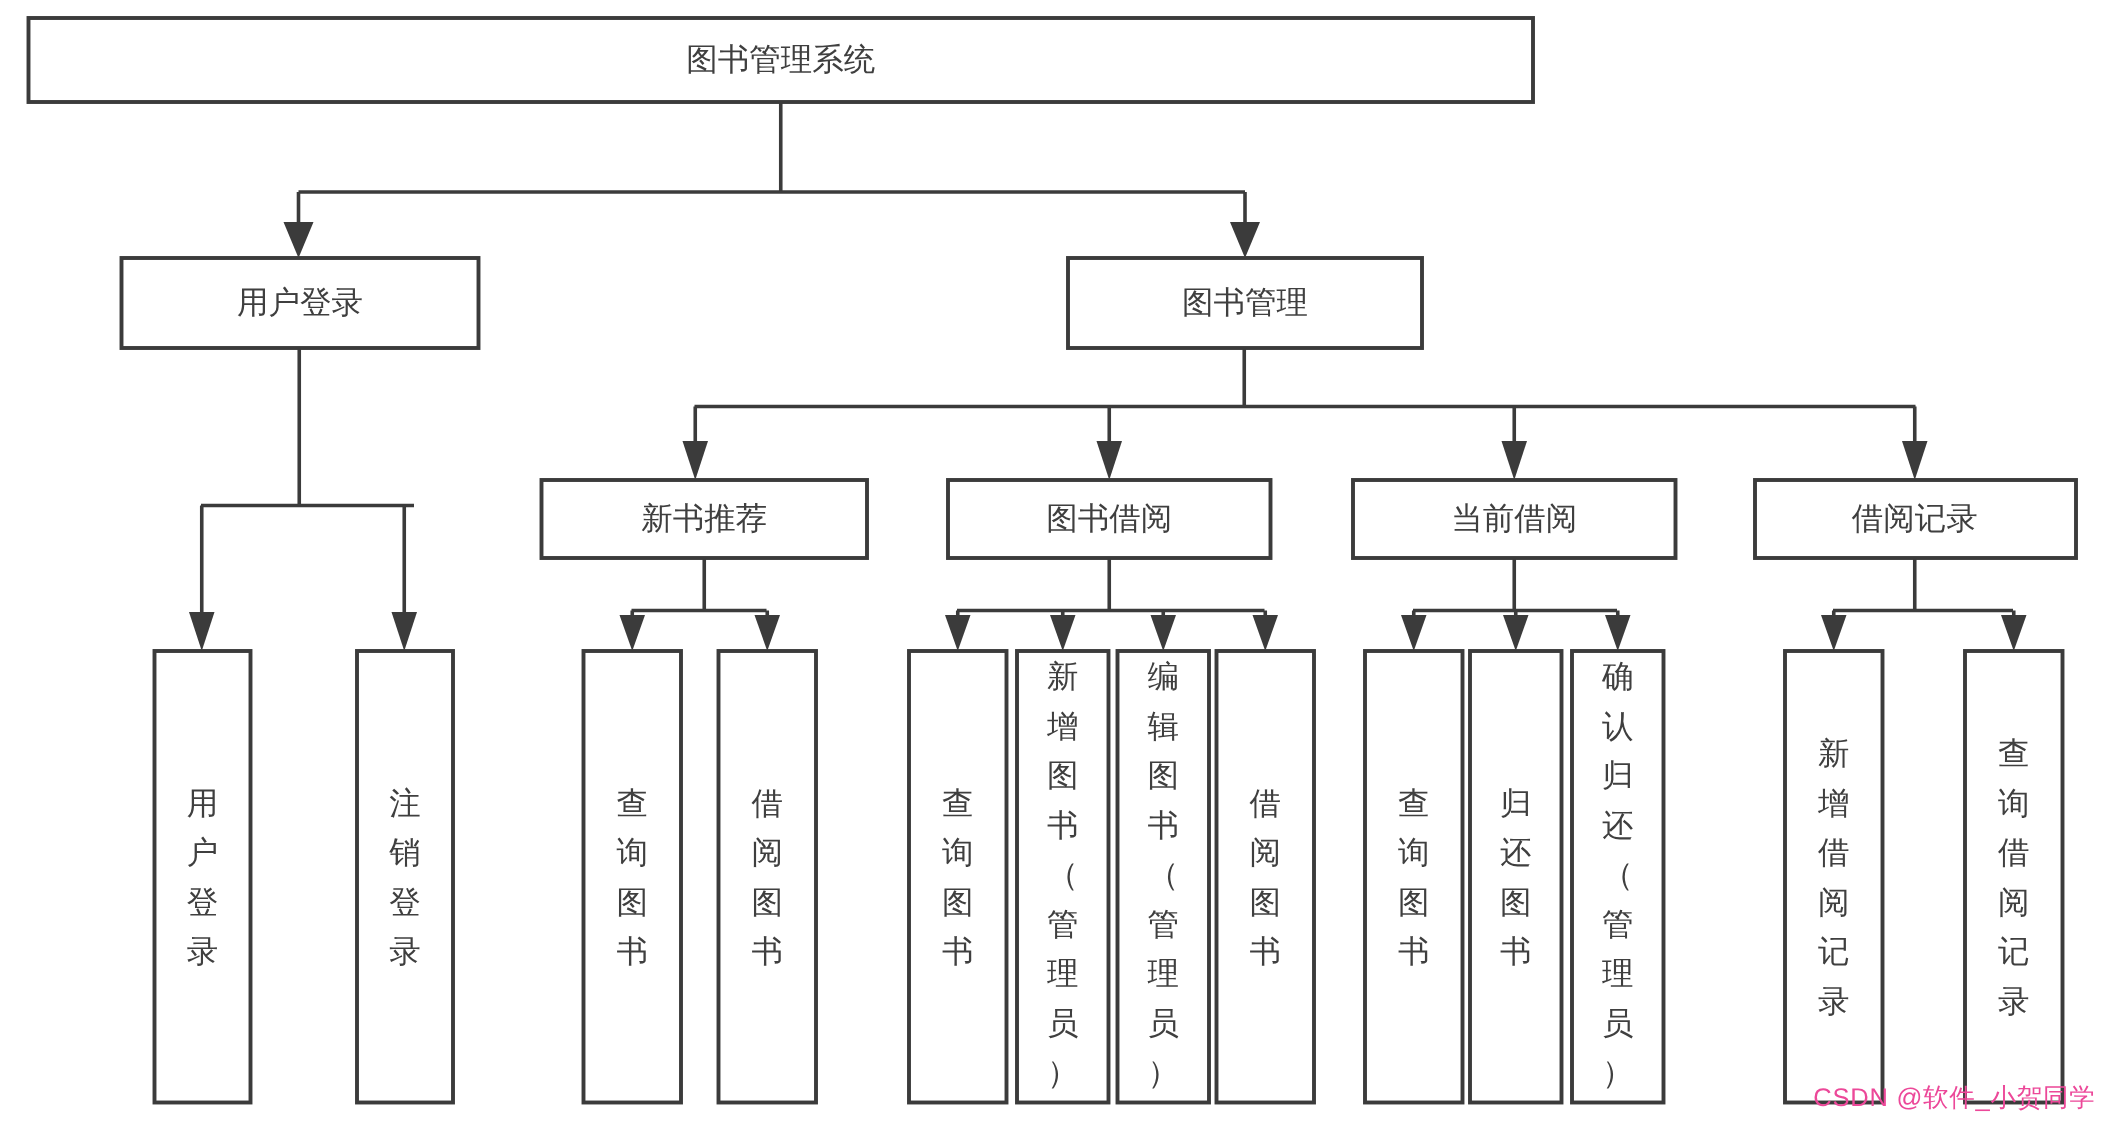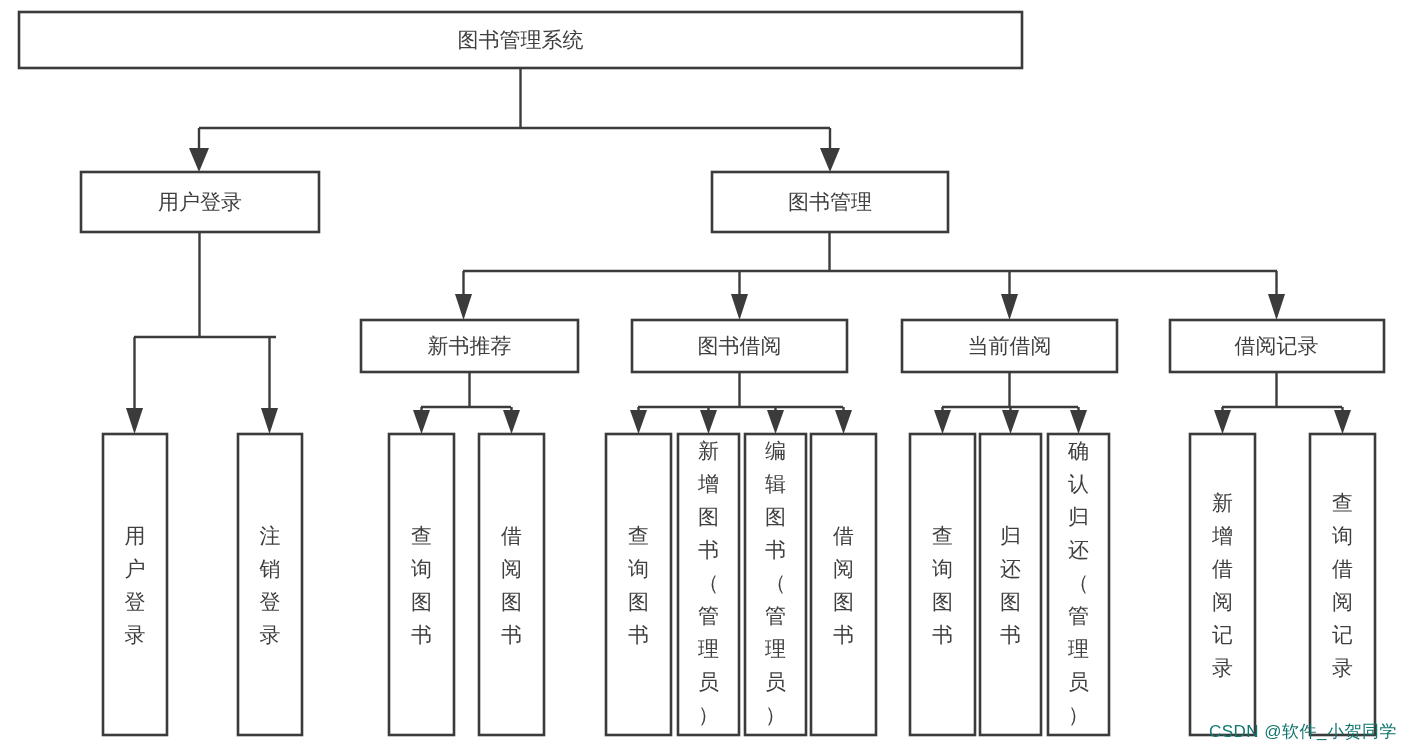--- a/index.html
+++ b/index.html
@@ -49,21 +49,21 @@
   .node-label-vertical {
     fill: #3f3f3f;
     font-family: "Liberation Sans", "DejaVu Sans", sans-serif;
     font-size: 21px;
     text-anchor: middle;
   }
   .watermark {
     position: absolute;
     right: 8px;
     bottom: 4px;
-    color: #0f766e;
+    color: #ec4899;
     font-size: 17px;
     font-family: "Liberation Sans", "DejaVu Sans", sans-serif;
     letter-spacing: 0.5px;
     white-space: nowrap;
     user-select: none;
   }
 </style>
 </head>
 <body>
 

